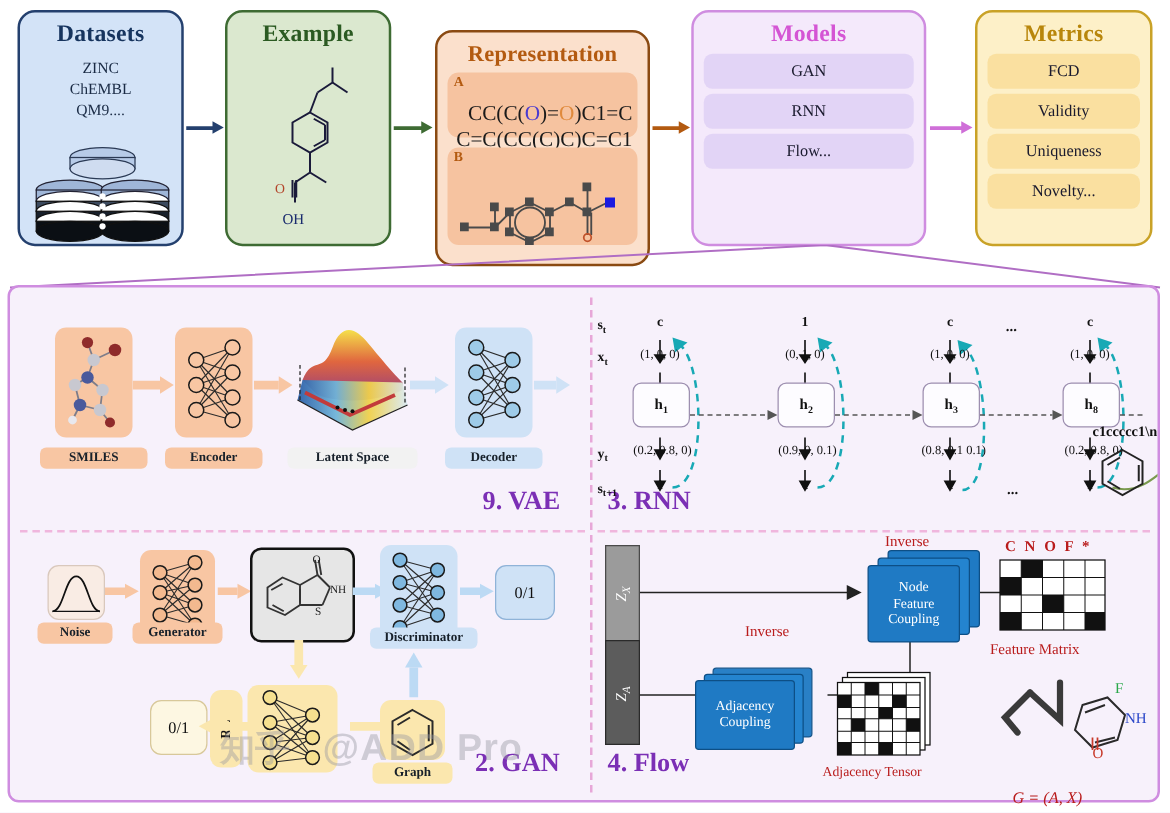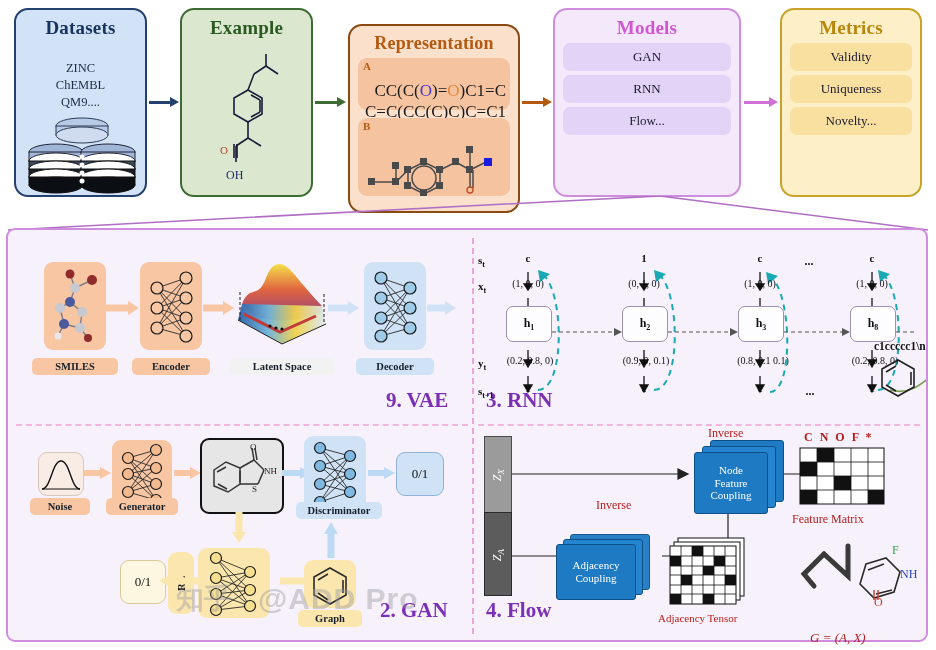--- a/index.html
+++ b/index.html
@@ -18,21 +18,21 @@
   }
   .chip{
     margin:4px 8px;border-radius:7px;text-align:center;
     font-size:13px;padding:6px 2px;color:#1a1a2e;
   }
 
   
   #datasets{left:14px;top:8px;width:133px;height:189px;
     background:#d3e3f7;border:2px solid #24406e;}
   #datasets .pipe-title{color:#16345e;}
-  .ds-lines{text-align:center;font-size:12.5px;color:#1a2b45;line-height:1.35;margin-top:21px;}
+  .ds-lines{text-align:center;font-size:12.5px;color:#1a2b45;line-height:1.35;margin-top:7px;}
 
   
   #example{left:180px;top:8px;width:133px;height:189px;
     background:#dbe8cf;border:2px solid #3e6b33;}
   #example .pipe-title{color:#2b5a22;}
 
   
   #representation{left:348px;top:24px;width:172px;height:189px;
     background:#fbe0cc;border:2px solid #8a4a12;}
   #representation .pipe-title{color:#b35a10;font-size:18px;}
@@ -242,20 +242,21 @@
     <div class="chip">Flow...</div>
   </div>
 
   <div class="harrow" style="left:744px;top:101px;width:34px;">
     <div class="shaft" style="background:#cf6fd8"></div>
     <div class="head" style="border-left:9px solid #cf6fd8"></div>
   </div>
 
   <div class="pipe-box" id="metrics">
     <div class="pipe-title">Metrics</div>
+    <div class="chip">FCD</div>
     <div class="chip">Validity</div>
     <div class="chip">Uniqueness</div>
     <div class="chip">Novelty...</div>
   </div>
 
   <svg id="funnel">
     <path d="M660 0 L8 34 M660 0 L928 34" stroke="#b06ec4" stroke-width="1.6" fill="none"></path>
   </svg>
 
   <div id="bigpanel">

